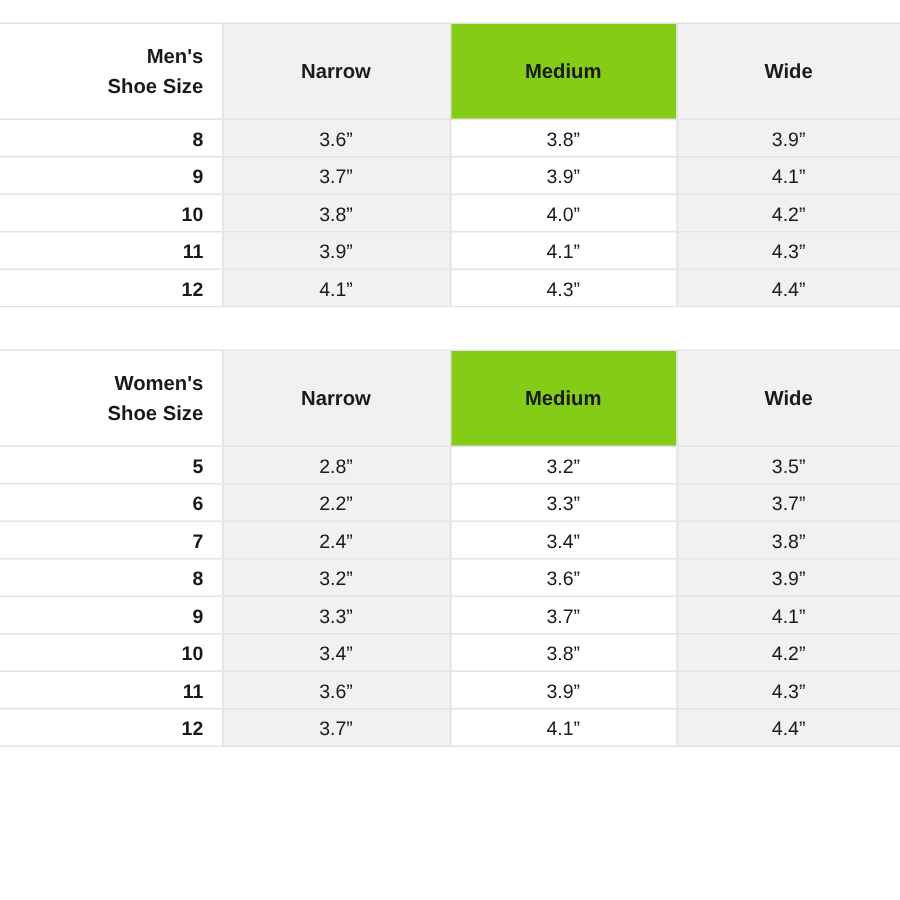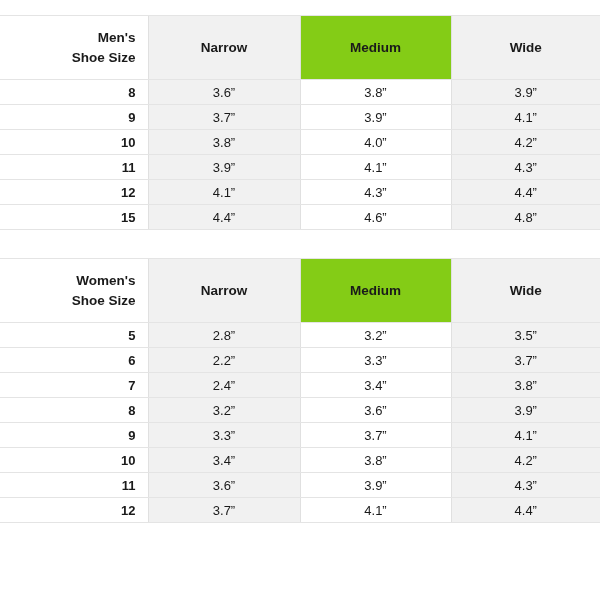--- a/index.html
+++ b/index.html
@@ -163,26 +163,20 @@
         <td class="col-narrow">3.9”</td>
         <td class="col-medium">4.1”</td>
         <td class="col-wide">4.3”</td>
       </tr>
       <tr>
         <td class="col-label">12</td>
         <td class="col-narrow">4.1”</td>
         <td class="col-medium">4.3”</td>
         <td class="col-wide">4.4”</td>
       </tr>
-      <tr>
-        <td class="col-label">15</td>
-        <td class="col-narrow">4.4”</td>
-        <td class="col-medium">4.6”</td>
-        <td class="col-wide">4.8”</td>
-      </tr>
     </tbody>
   </table>
 
   <div class="table-gap"></div>
 
   <table class="size-table">
     <colgroup>
       <col class="c-size">
         <col class="c-narrow">
         <col class="c-medium">

